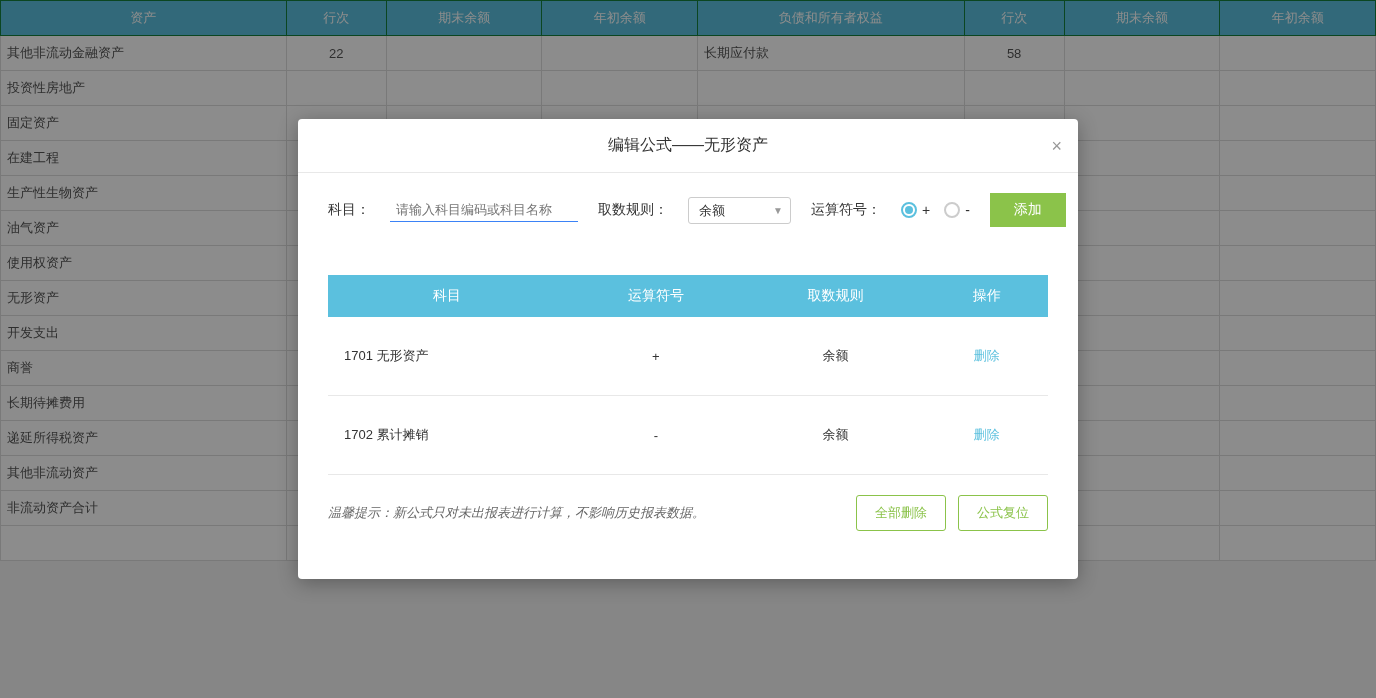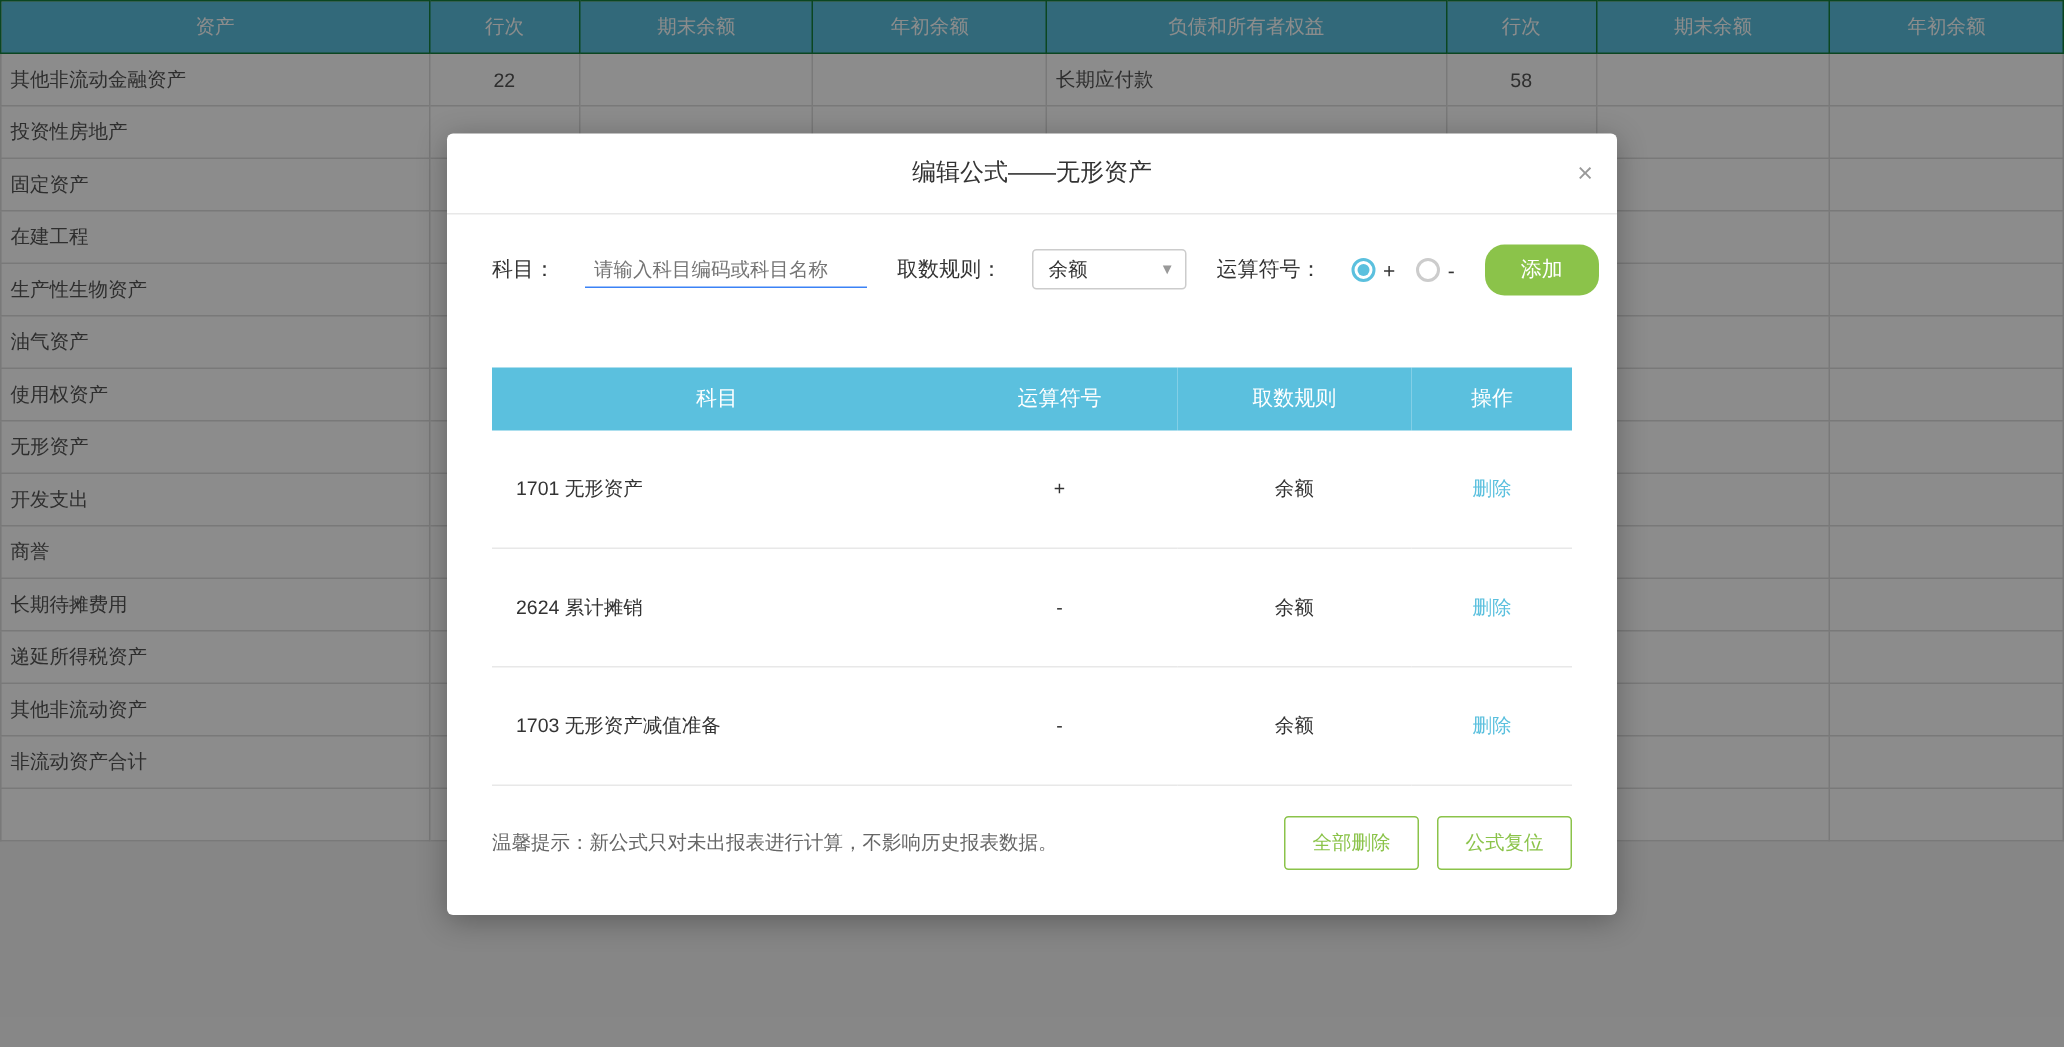--- a/index.html
+++ b/index.html
@@ -201,21 +201,21 @@
     .radio-text {
       font-size: 14px;
       color: #333;
     }
 
     
     .btn-add {
       background: #8bc34a;
       color: #fff;
       border: none;
-      border-radius: 13px;
+      border-radius: 0;
       padding: 8px 24px;
       font-size: 14px;
       cursor: pointer;
       margin-left: auto;
       white-space: nowrap;
     }
 
     
     .data-table-wrap {
       padding: 0 30px;
@@ -266,20 +266,21 @@
     .modal-footer {
       padding: 20px 30px 10px;
       display: flex;
       align-items: center;
       justify-content: space-between;
     }
 
     .footer-tip {
       color: #666;
       font-size: 13px;
+      font-style: italic;
     }
 
     .footer-buttons {
       display: flex;
       gap: 12px;
     }
 
     .btn-outline {
       background: #fff;
       border: 1px solid #8bc34a;
@@ -514,29 +515,21 @@
         <tbody>
           <tr>
             <td class="subject-cell">1701 无形资产</td>
             <td>+</td>
             <td>余额</td>
             <td>
               <a class="delete-link">删除</a>
             </td>
           </tr>
           <tr>
-            <td class="subject-cell">2624 累计摊销</td>
-            <td>-</td>
-            <td>余额</td>
-            <td>
-              <a class="delete-link">删除</a>
-            </td>
-          </tr>
-          <tr>
-            <td class="subject-cell">1703 无形资产减值准备</td>
+            <td class="subject-cell">1702 累计摊销</td>
             <td>-</td>
             <td>余额</td>
             <td>
               <a class="delete-link">删除</a>
             </td>
           </tr>
         </tbody>
       </table>
     </div>
 

